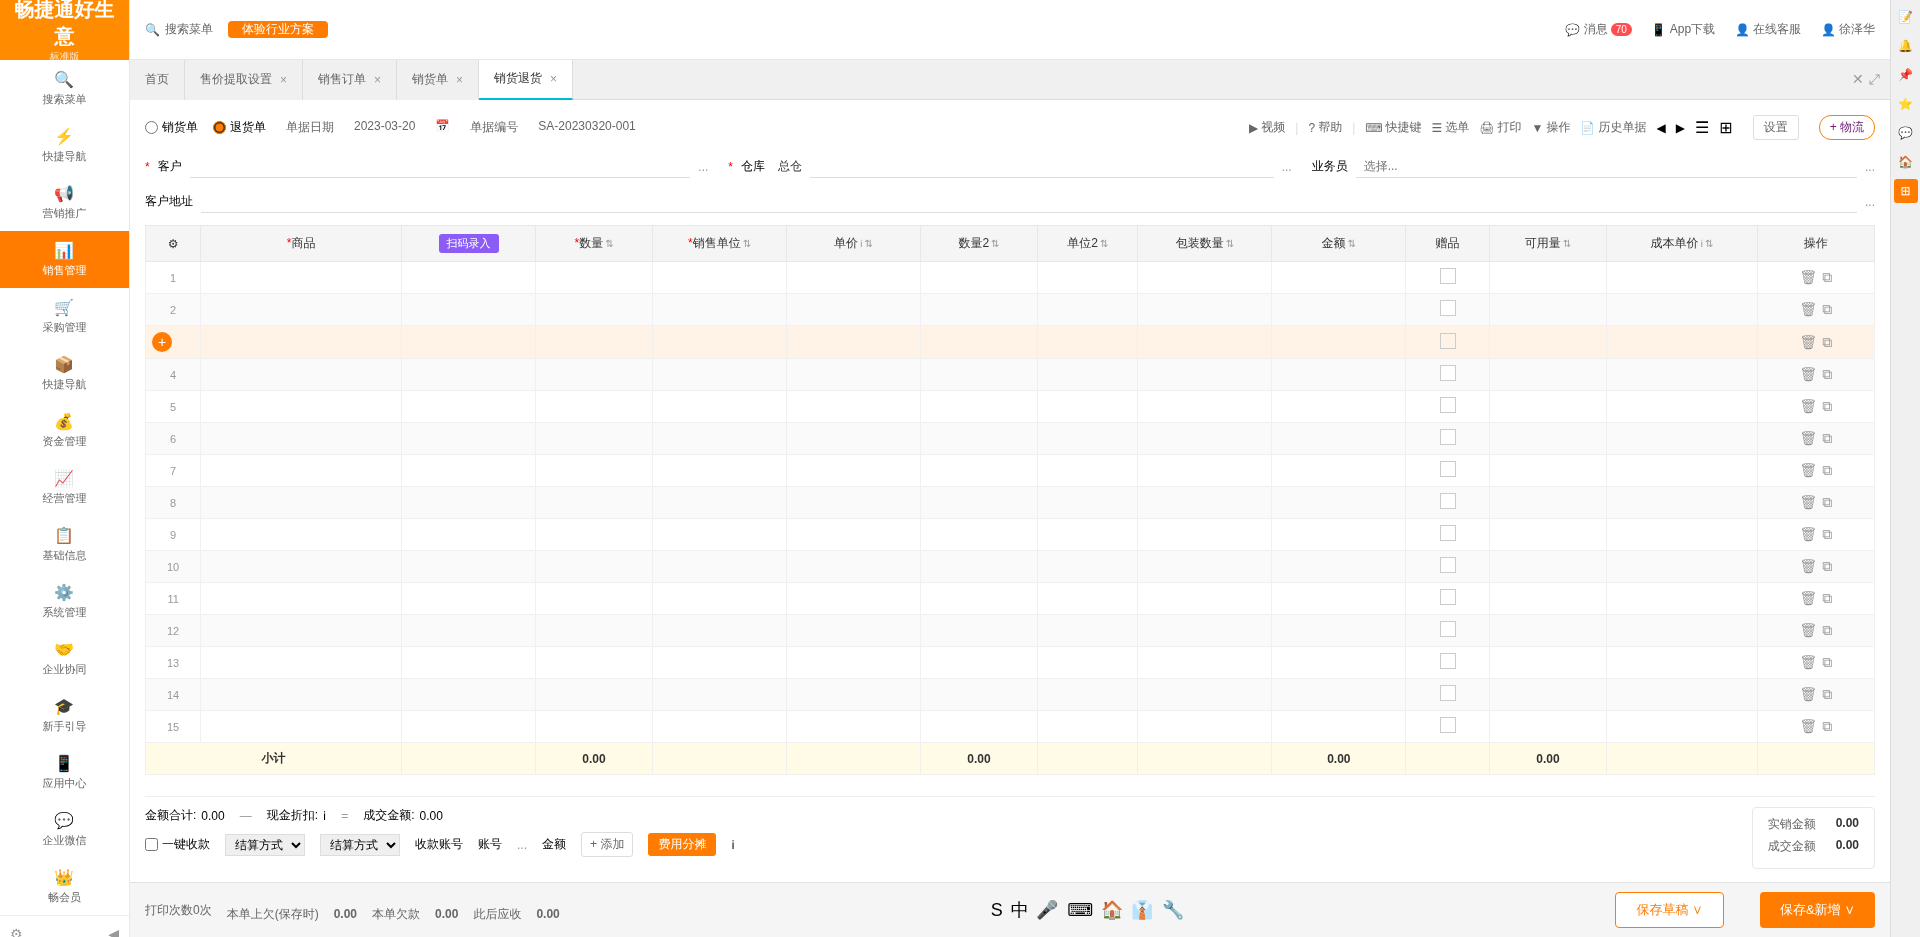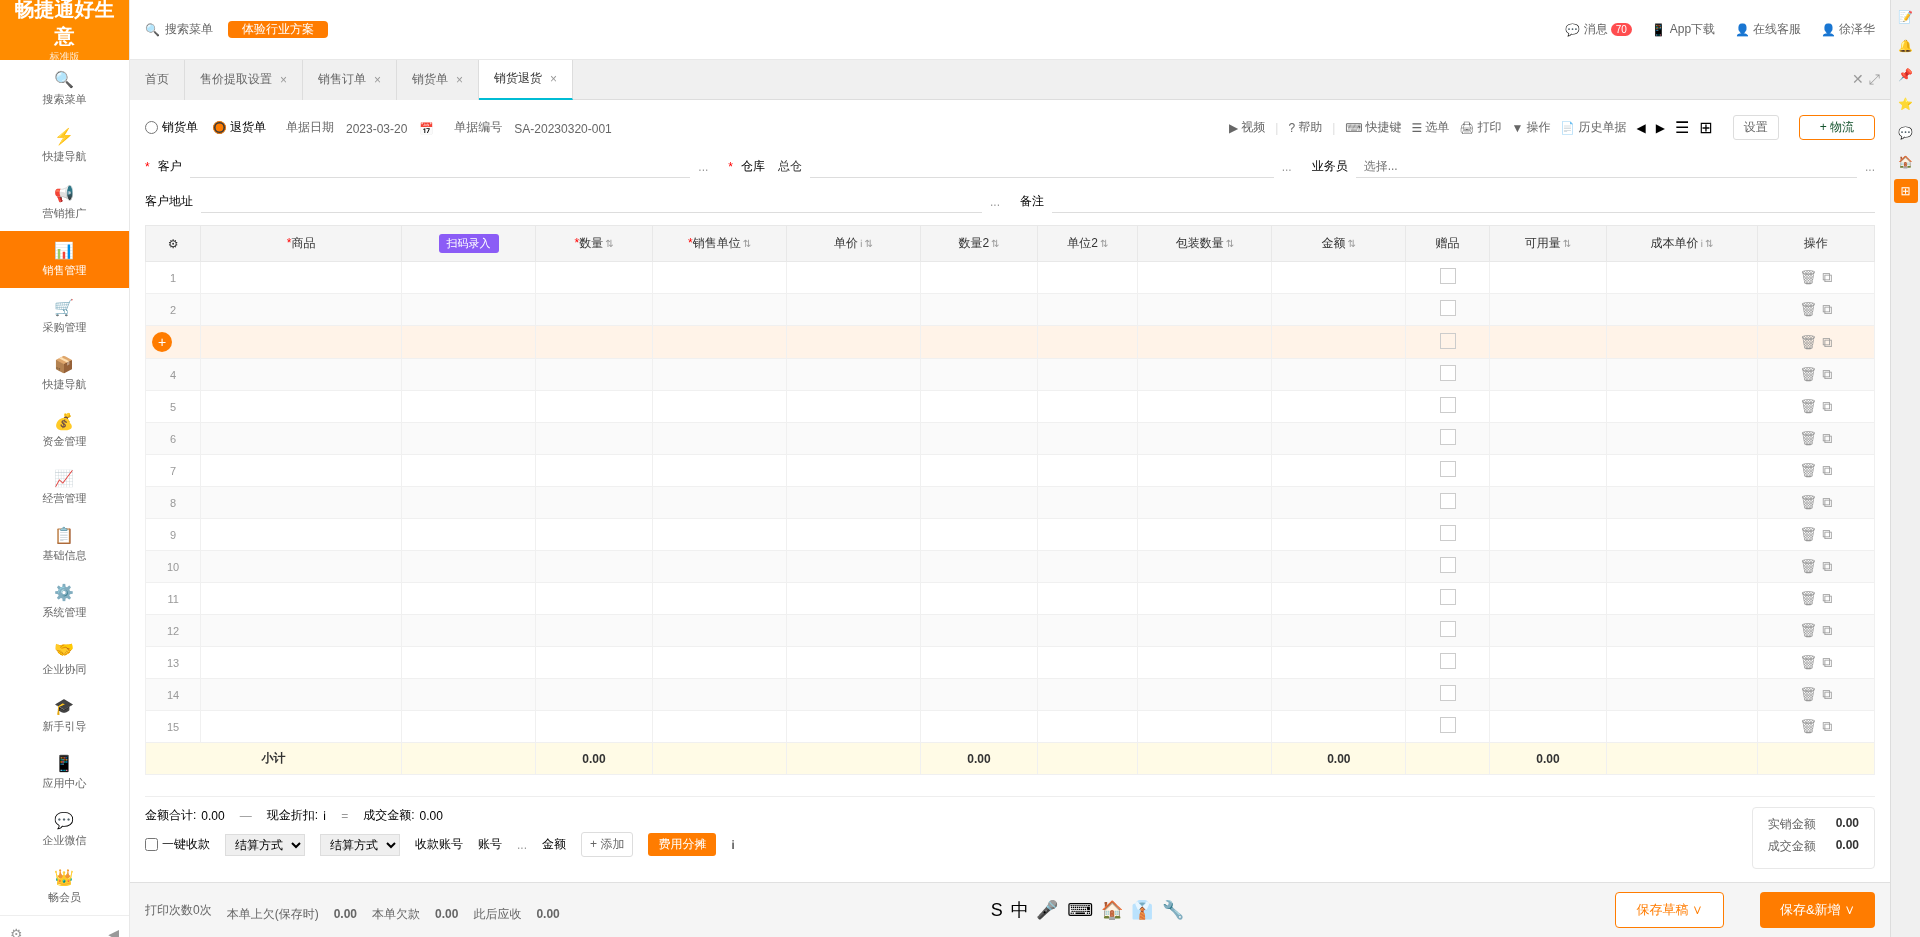--- a/index.html
+++ b/index.html
@@ -40,24 +40,24 @@
     .tab-close-all span { cursor: pointer; font-size: 14px; color: #999; }
 
     
     .content { flex: 1; background: #fff; padding: 15px; overflow-y: auto; display: flex; flex-direction: column; }
 
     
     .form-header { display: flex; align-items: center; gap: 20px; margin-bottom: 15px; }
     .radio-group { display: flex; gap: 15px; align-items: center; }
     .radio-item { display: flex; align-items: center; gap: 4px; cursor: pointer; font-size: 12px; }
     .radio-item input { accent-color: #ff7c00; }
-    .form-field { display: flex; align-items: flex-end; gap: 12px; font-size: 12px; color: #666; }
+    .form-field { display: flex; align-items: flex-start; gap: 20px; font-size: 12px; color: #666; }
     .form-actions { margin-left: auto; display: flex; gap: 10px; flex-wrap: wrap; align-items: center; }
     .btn-setting { border: 1px solid #ddd; padding: 3px 10px; border-radius: 3px; cursor: pointer; font-size: 12px; color: #666; background: #fff; }
-    .btn-logistics { border: 1px solid #ff7c00; color: #14532d; padding: 3px 20px; border-radius: 4px; cursor: pointer; font-size: 12px; background: #fff; }
+    .btn-logistics { border: 1px solid #ff7c00; color: #701a75; padding: 3px 10px; border-radius: 12px; cursor: pointer; font-size: 12px; background: #fff; }
 
     
     .form-row { display: flex; gap: 20px; margin-bottom: 12px; align-items: center; }
     .form-group { display: flex; align-items: center; gap: 8px; flex: 1; }
     .field-input { flex: 1; border: none; border-bottom: 1px solid #ddd; padding: 4px 8px; font-size: 12px; outline: none; color: #333; background: transparent; }
     .field-dots { color: #999; cursor: pointer; }
     .table-wrapper { flex: 1; overflow: auto; }
     table { width: 100%; border-collapse: collapse; font-size: 12px; }
     thead th { background: #f5f5f5; padding: 8px 6px; text-align: center; border: 1px solid #e8e8e8; white-space: nowrap; color: #333; font-weight: 500; position: relative; }
     tbody td { padding: 6px; border: 1px solid #f0f0f0; text-align: center; height: 32px; }
@@ -323,24 +323,20 @@
           <input class="field-input" type="text" placeholder="选择..." style="">
           <span class="field-dots">...</span>
         </div>
       </div>
 
       <div class="form-row">
         <div class="form-group">
           <span>客户地址</span>
           <input class="field-input" type="text" style="">
           <span class="field-dots">...</span>
-        </div>
-        <div class="form-group">
-          <span>备注</span>
-          <input class="field-input" type="text" style="flex: 2 1 0%;">
         </div>
       </div>
 
       <div class="table-container">
         <div class="table-wrapper">
           <table>
             <thead>
               <tr>
                 <th style="width:30px;">⚙</th>
                 <th style="width:120px;"><span style="color:#f00;">*</span>商品</th>

